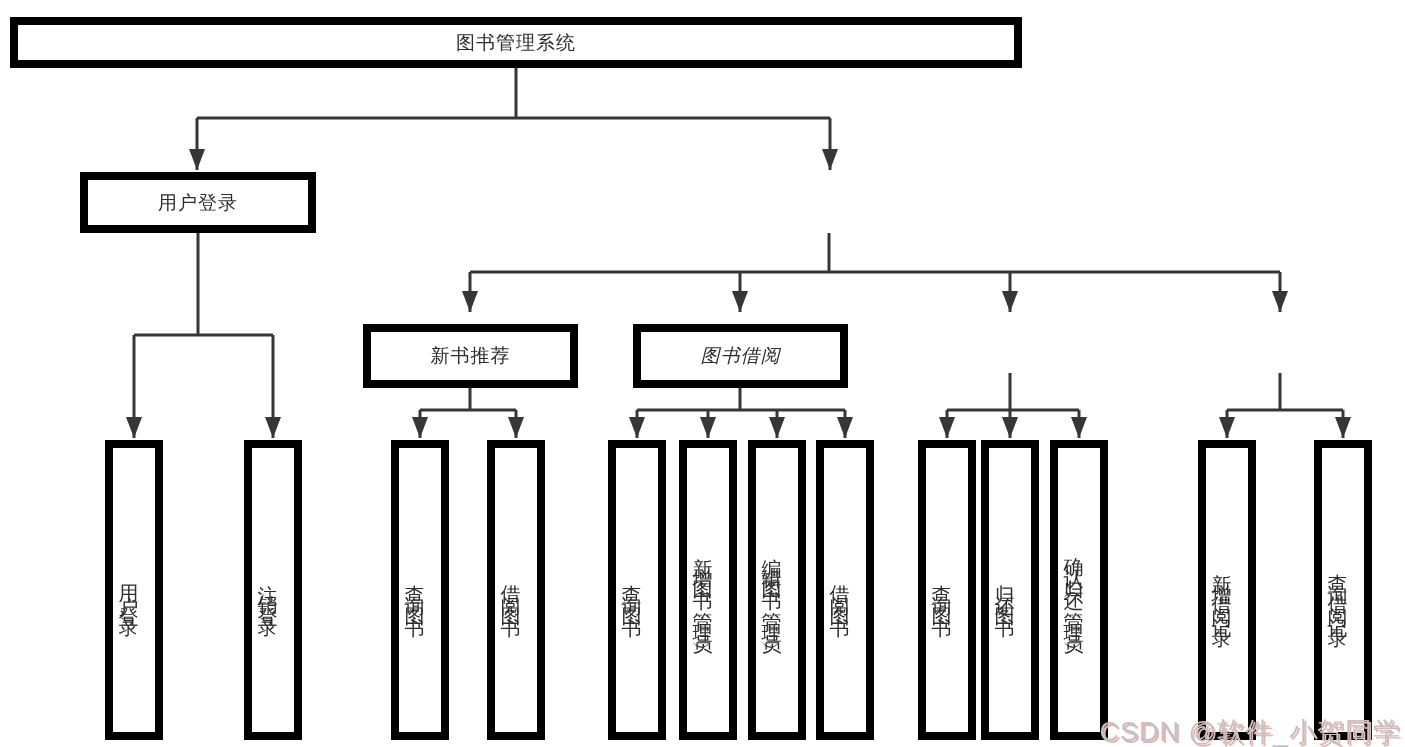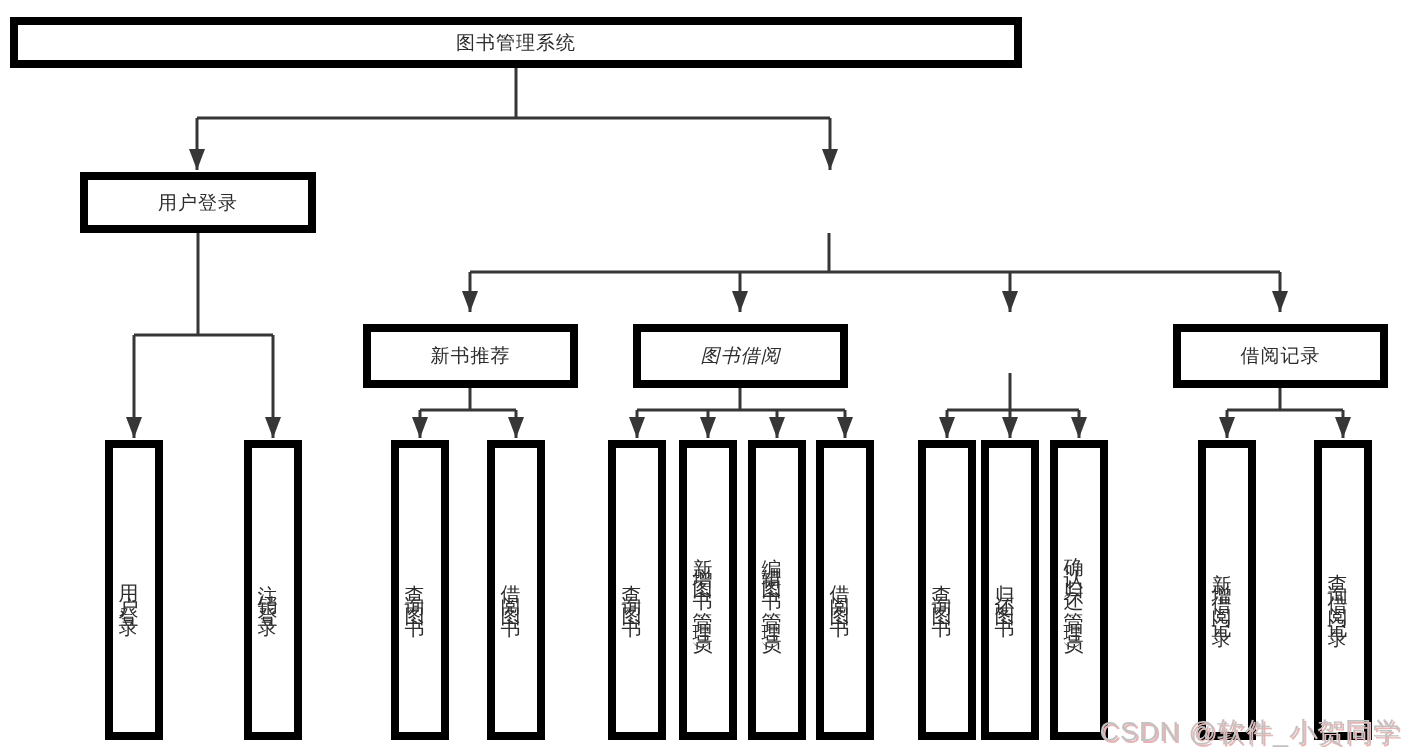--- a/index.html
+++ b/index.html
@@ -92,21 +92,20 @@
       <line x1="1343" y1="410" x2="1343" y2="438" marker-end="url(#arw)"></line>
     </g>
   </svg>
 
   <div class="box h root">图书管理系统</div>
 
   <div class="box h lv2" style="left:80px;width:236px;">用户登录</div>
 
   <div class="box h lv3" style="left:363px;">新书推荐</div>
   <div class="box h lv3" style="left:633px;font-style:italic;">图书借阅</div>
-  <div class="box h lv3" style="left:1173px;">借阅记录</div>
 
   <div class="box v leaf" style="left:105px;">用户登录</div>
   <div class="box v leaf" style="left:244px;">注销登录</div>
 
   <div class="box v leaf" style="left:391px;">查询图书</div>
   <div class="box v leaf" style="left:487px;">借阅图书</div>
 
   <div class="box v leaf" style="left:608px;">查询图书</div>
   <div class="box v leaf" style="left:679px;">新增图书（管理员）</div>
   <div class="box v leaf" style="left:748px;">编辑图书（管理员）</div>

